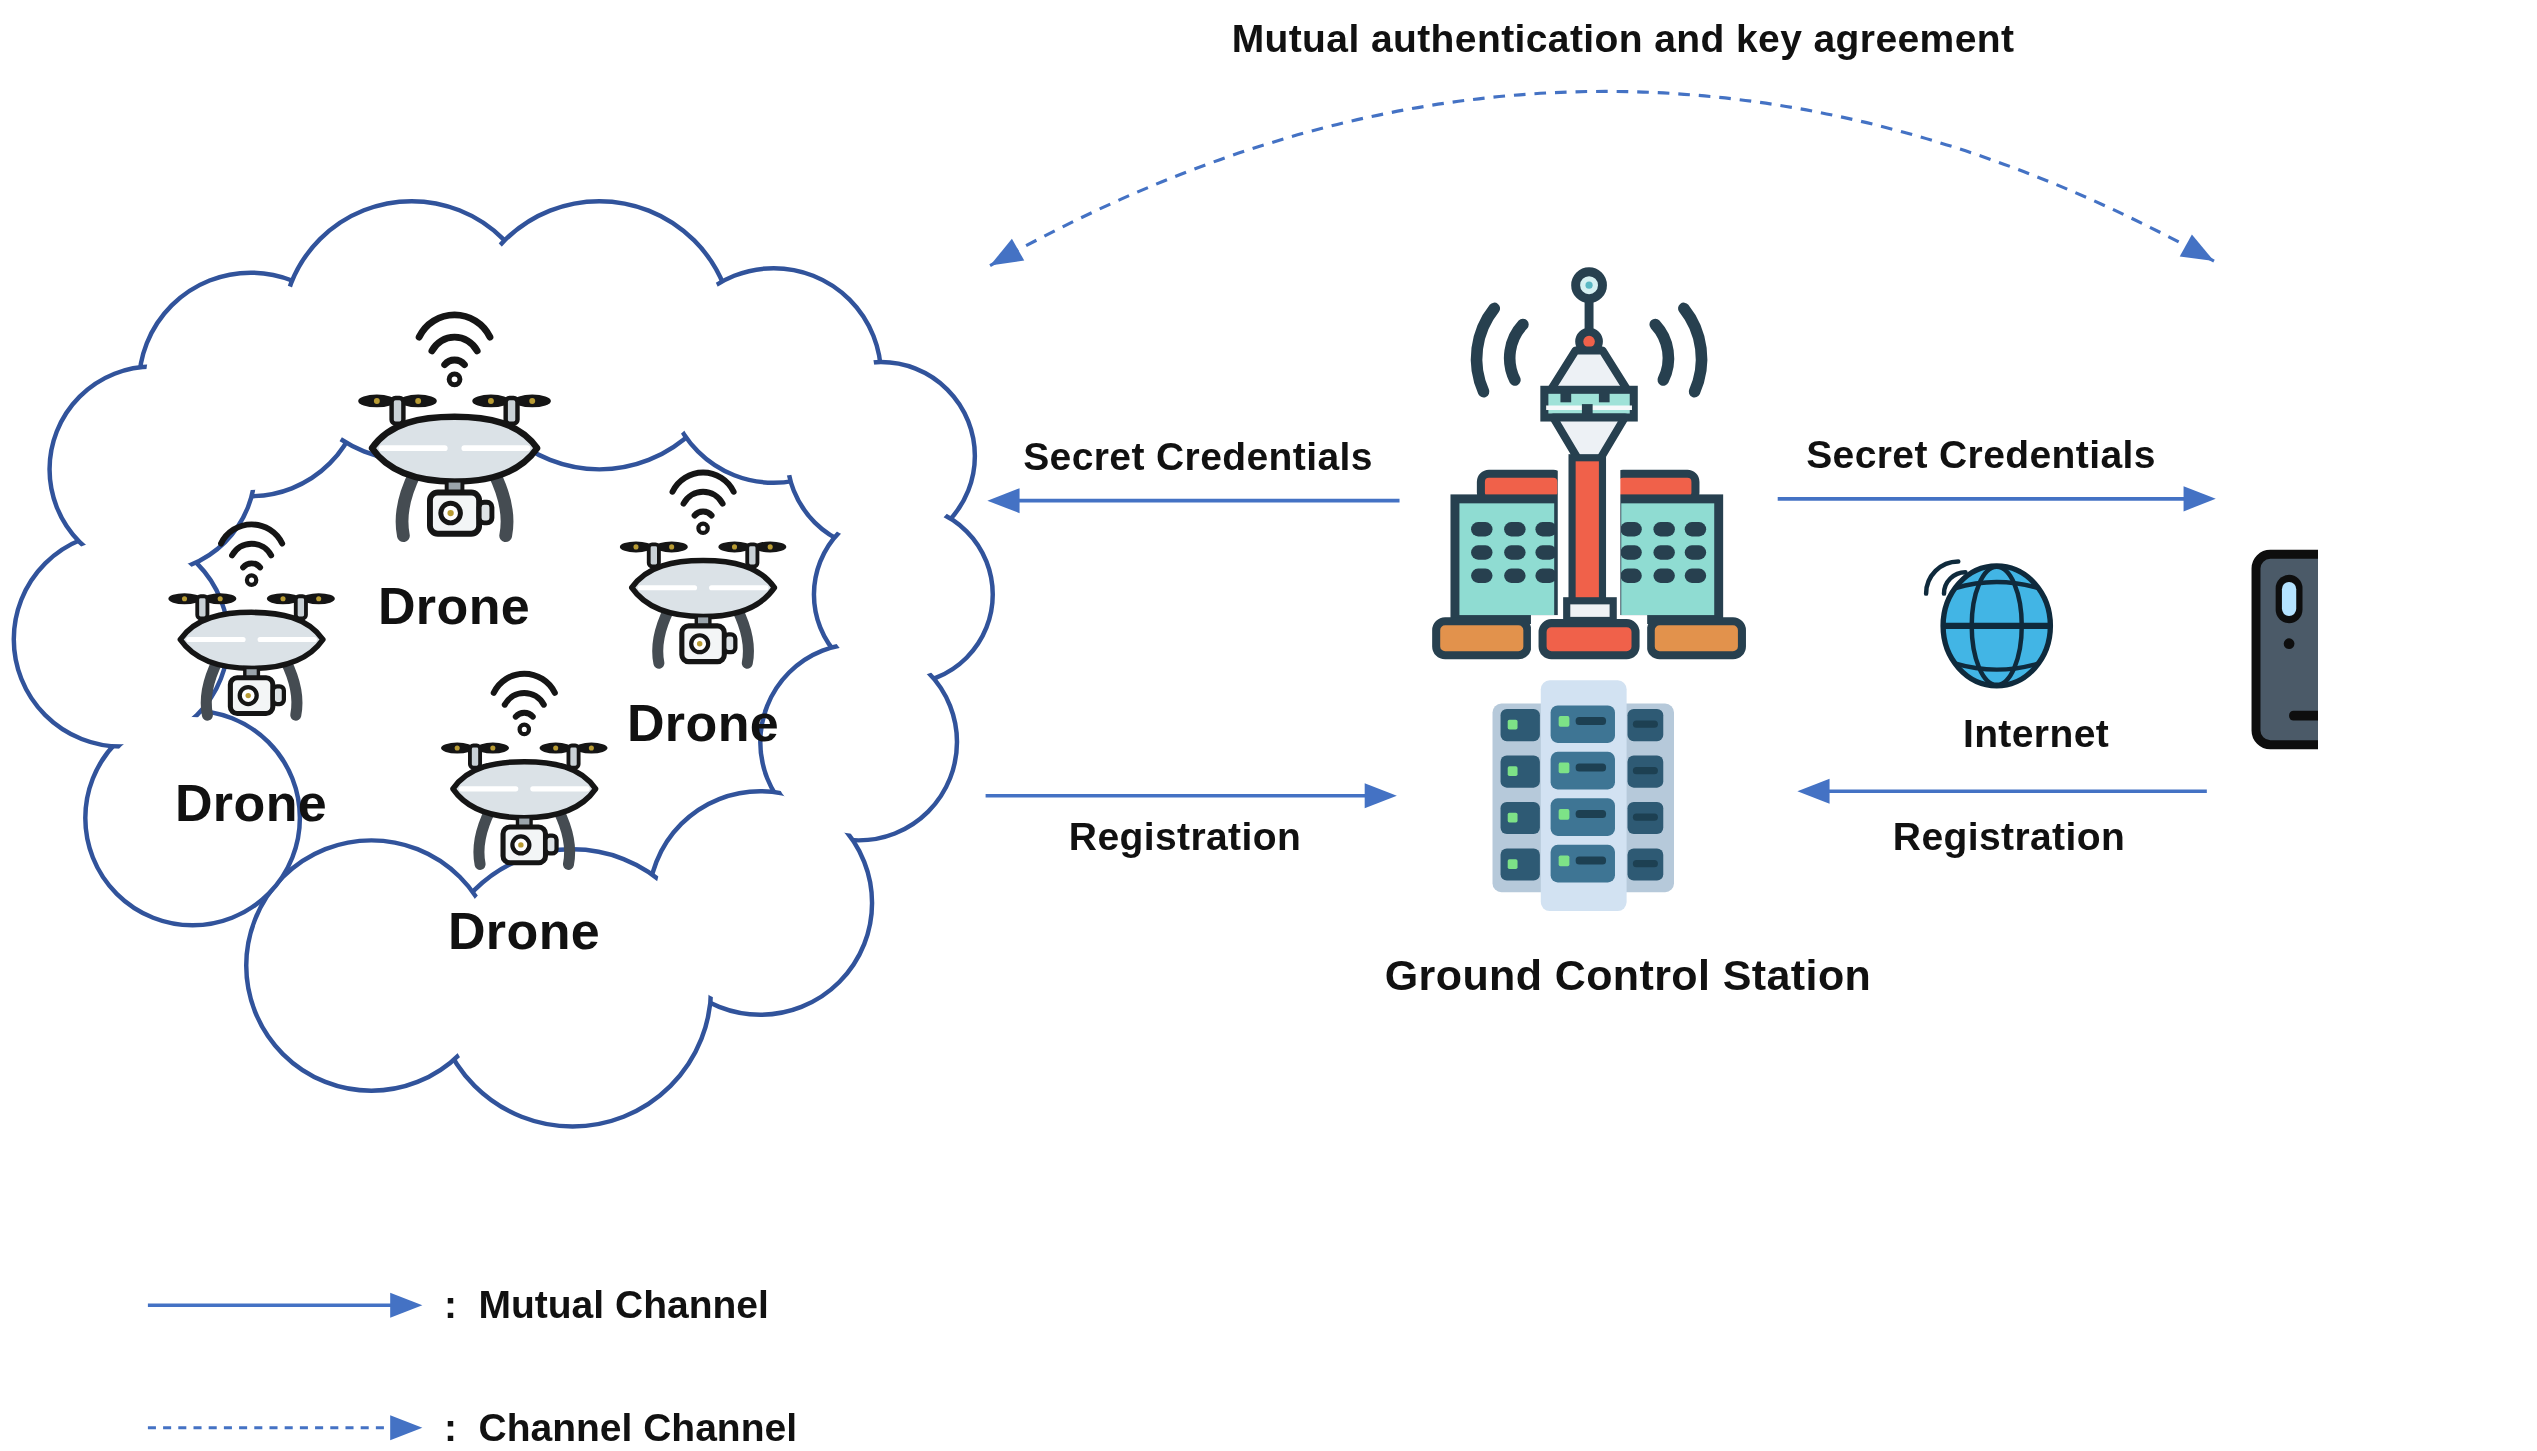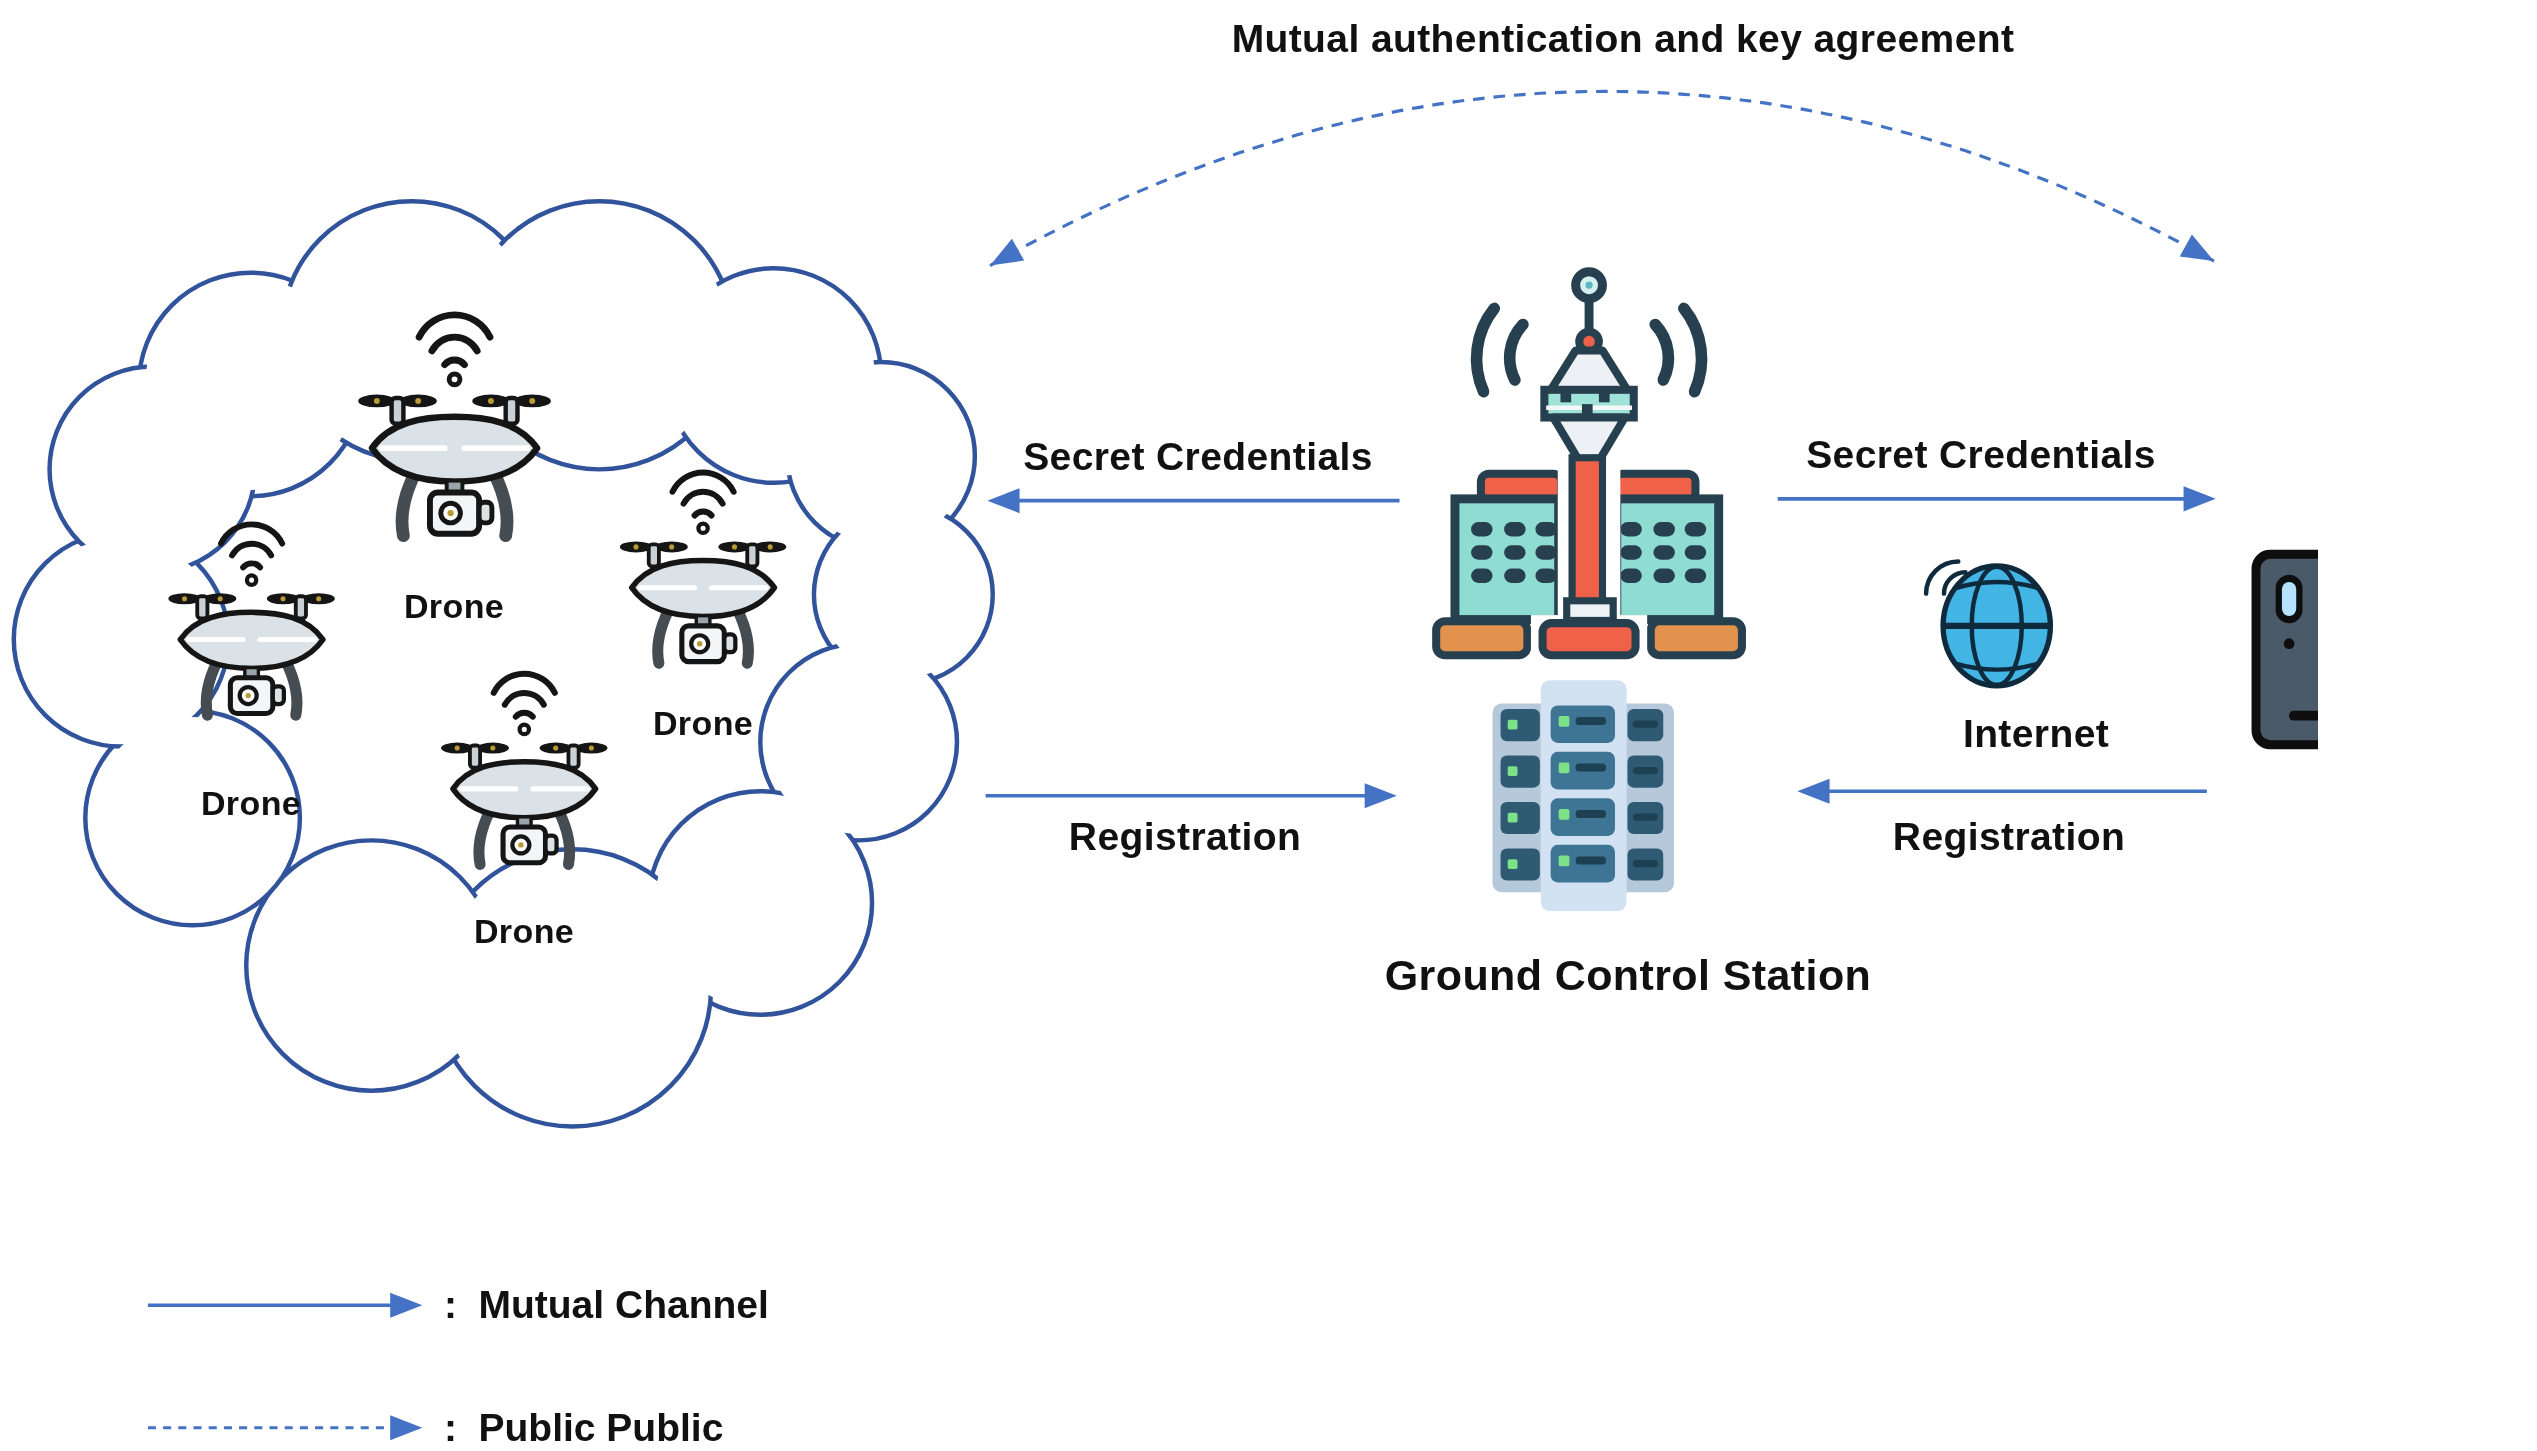--- a/index.html
+++ b/index.html
@@ -6,21 +6,21 @@
   .canvas {
     position:relative; width:2318px; height:1451px; background:#ffffff;
     font-family:"Liberation Sans", sans-serif; overflow:hidden;
   }
   svg.scene { position:absolute; left:0; top:0; }
   .lbl {
     position:absolute; transform:translate(-50%,-50%);
     font-weight:bold; color:#111111; white-space:nowrap; letter-spacing:0.4px;
   }
   .t44 { font-size:39px; }
-  .t46 { font-size:34px; }
+  .t46 { font-size:52px; }
   .t48 { font-size:43px; }
   .legend-row {
     position:absolute; transform:translateY(-50%);
     display:flex; align-items:center; gap:21.5px;
     font-weight:bold; font-size:39px; color:#111111; white-space:nowrap;
   }
 </style>
 </head>
 <body>
 
@@ -277,17 +277,17 @@
 
   <div class="lbl t48" style="left:1597px; top:975px;margin-left:31px;">Ground Control Station</div>
   <div class="lbl t46" style="left:2414px; top:790px;">User</div>
 
   <div class="legend-row" style="left:444px; top:1305px;">
     <span>:</span>
     <span>Mutual Channel</span>
   </div>
   <div class="legend-row" style="left:444px; top:1428px;">
     <span>:</span>
-    <span>Public Public</span>
+    <span>Channel Channel</span>
   </div>
 
 </div>
 
 
 </body></html>

